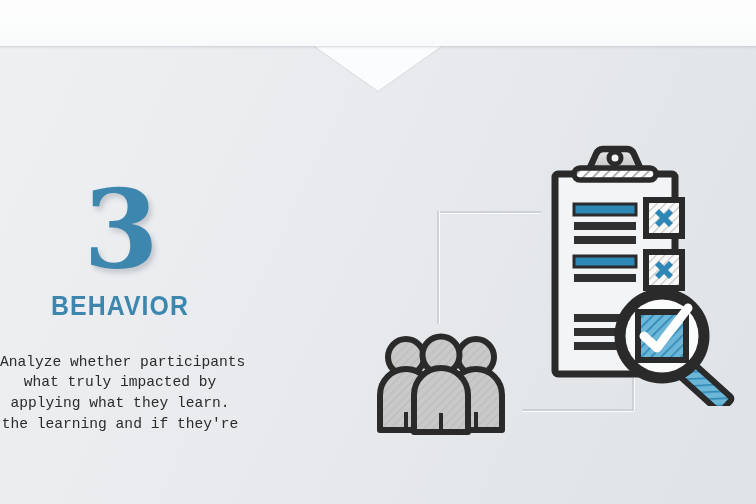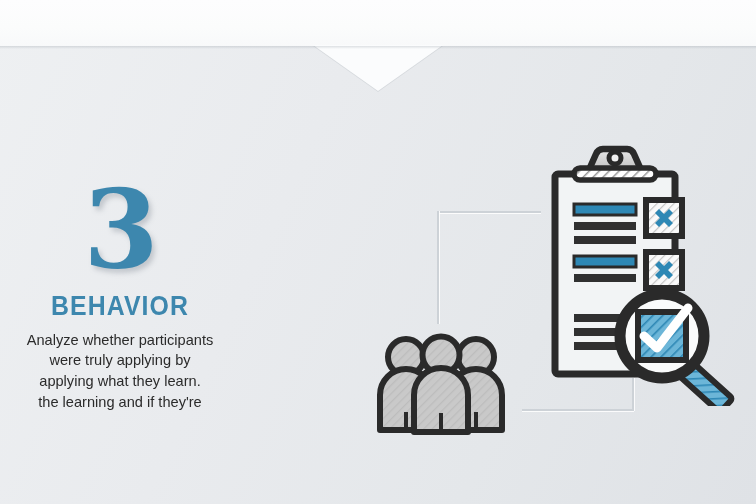--- a/index.html
+++ b/index.html
@@ -67,24 +67,25 @@
   #section-title {
     font-family: "Liberation Sans", sans-serif;
     font-size: 27px;
     font-weight: bold;
     letter-spacing: 1.2px;
     color: #3d87ae;
     margin-top: 10px;
     transform: scaleX(0.92);
   }
   #body-copy {
-    margin-top: 8px;
+    margin-top: 30px;
     font-size: 14.6px;
     line-height: 1.42;
     color: #2b2b2b;
+    font-family: Liberation Mono, monospace;
   }
   #body-copy div { white-space: nowrap; }
 
   
   .connector { position: absolute; }
   .c-h { height: 2px; background: #cdd2d7; box-shadow: 0 1px 0 rgba(255,255,255,0.85); }
   .c-v { width: 2px; background: #cdd2d7; box-shadow: 1px 0 0 rgba(255,255,255,0.85); }
 
   
   #people { position: absolute; left: 366px; top: 333px; }
@@ -103,21 +104,21 @@
   <div id="top-band"></div>
   <div id="top-chevron-shadow"></div>
   <div id="top-chevron"></div>
   <div id="band-shadow"></div>
 
   <div id="left-col">
     <div id="big-number">3</div>
     <div id="section-title">BEHAVIOR</div>
     <div id="body-copy">
       <div>Analyze whether participants</div>
-      <div>were truly applying by</div>
+      <div>what truly impacted by</div>
       <div>applying what they learn.</div>
       <div>the learning and if they're</div>
     </div>
   </div>
 
   <div class="connector c-h" style="left:437px; top:211px; width:104px;"></div>
   <div class="connector c-v" style="left:437px; top:211px; height:113px;"></div>
 
   <div class="connector c-h" style="left:522px; top:409px; width:112px;"></div>
   <div class="connector c-v" style="left:632px; top:378px; height:33px;"></div>

